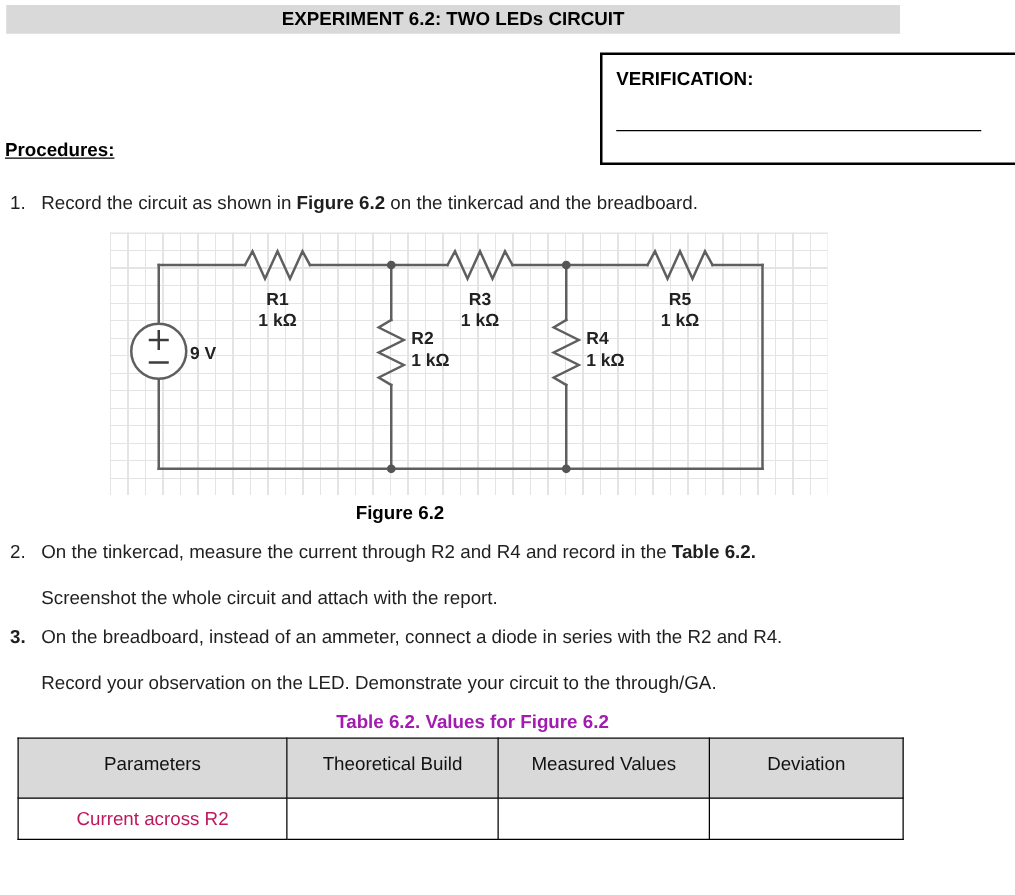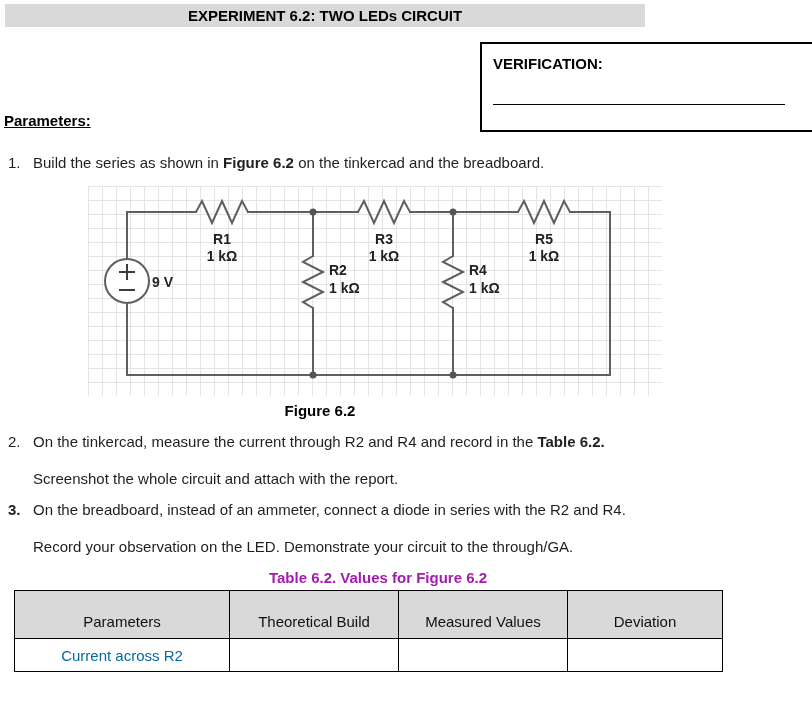--- a/index.html
+++ b/index.html
@@ -5,21 +5,21 @@
   * { margin:0; padding:0; box-sizing:border-box; }
   html,body { width:812px; height:716px; }
   body {
     position:relative;
     background:#ffffff;
     font-family:"Liberation Sans", sans-serif;
     color:#1a1a1a;
     overflow:hidden;
   }
   .title-bar {
-    position:absolute; left:5px; top:4px; width:640px; height:23px;
+    position:absolute; left:5px; top:4px; width:715px; height:23px;
     background:#d9d9d9;
     font-weight:bold; font-size:15px; text-align:center; line-height:23px;
     color:#000;
   }
   .verify-box {
     position:absolute; left:480px; top:42px; width:383px; height:90px;
     border:2px solid #000; background:#fff;
   }
   .verify-label { position:absolute; left:11px; top:11px; font-weight:bold; font-size:15px; color:#000; }
   .verify-line { position:absolute; left:11px; top:60px; width:292px; height:1px; border-bottom:1.5px solid #000; }
@@ -47,42 +47,42 @@
     position:absolute; left:24px; top:569px; width:708px;
     text-align:center; font-weight:bold; font-size:15px; color:#a21caf;
   }
   table.values {
     position:absolute; left:14px; top:590px; width:708px;
     border-collapse:collapse; font-size:15px; table-layout:fixed;
   }
   table.values th, table.values td { border:1px solid #000; }
   table.values th {
     background:#d9d9d9; font-weight:normal; height:48px;
-    vertical-align:top; padding-top:22px; text-align:center; color:#111;
+    vertical-align:top; padding-top:12px; text-align:center; color:#111;
   }
-  table.values td { height:33px; vertical-align:middle; text-align:center; color:#0369a1; }
+  table.values td { height:33px; vertical-align:middle; text-align:center; color:#be185d; }
   .col-params { width:215px; }
   .col-theo { width:169px; }
   .col-meas { width:169px; }
   .col-dev { width:155px; }
 </style>
 </head>
 <body>
 
 <div class="title-bar">EXPERIMENT 6.2: TWO LEDs CIRCUIT</div>
 
 <div class="verify-box">
   <div class="verify-label">VERIFICATION:</div>
   <div class="verify-line"></div>
 </div>
 
-<div class="procedures">Parameters:</div>
+<div class="procedures">Procedures:</div>
 
 <div class="line" style="top:154px">
-  <span class="num">1.</span><span>Build the series as shown in </span><b>Figure 6.2</b><span> on the tinkercad and the breadboard.</span>
+  <span class="num">1.</span><span>Record the circuit as shown in </span><b>Figure 6.2</b><span> on the tinkercad and the breadboard.</span>
 </div>
 
 <div class="circuit">
   <svg width="574" height="210" viewBox="0 0 574 210">
     <g stroke="#5f5f5f" stroke-width="2" fill="none" stroke-linecap="square">
       <line x1="39" y1="26" x2="108" y2="26"></line>
       <polyline points="108,26 114,15 124,37 134,15 144,37 154,15 160,26"></polyline>
       <line x1="160" y1="26" x2="270" y2="26"></line>
       <polyline points="270,26 276,15 286,37 296,15 306,37 316,15 322,26"></polyline>
       <line x1="322" y1="26" x2="430" y2="26"></line>

